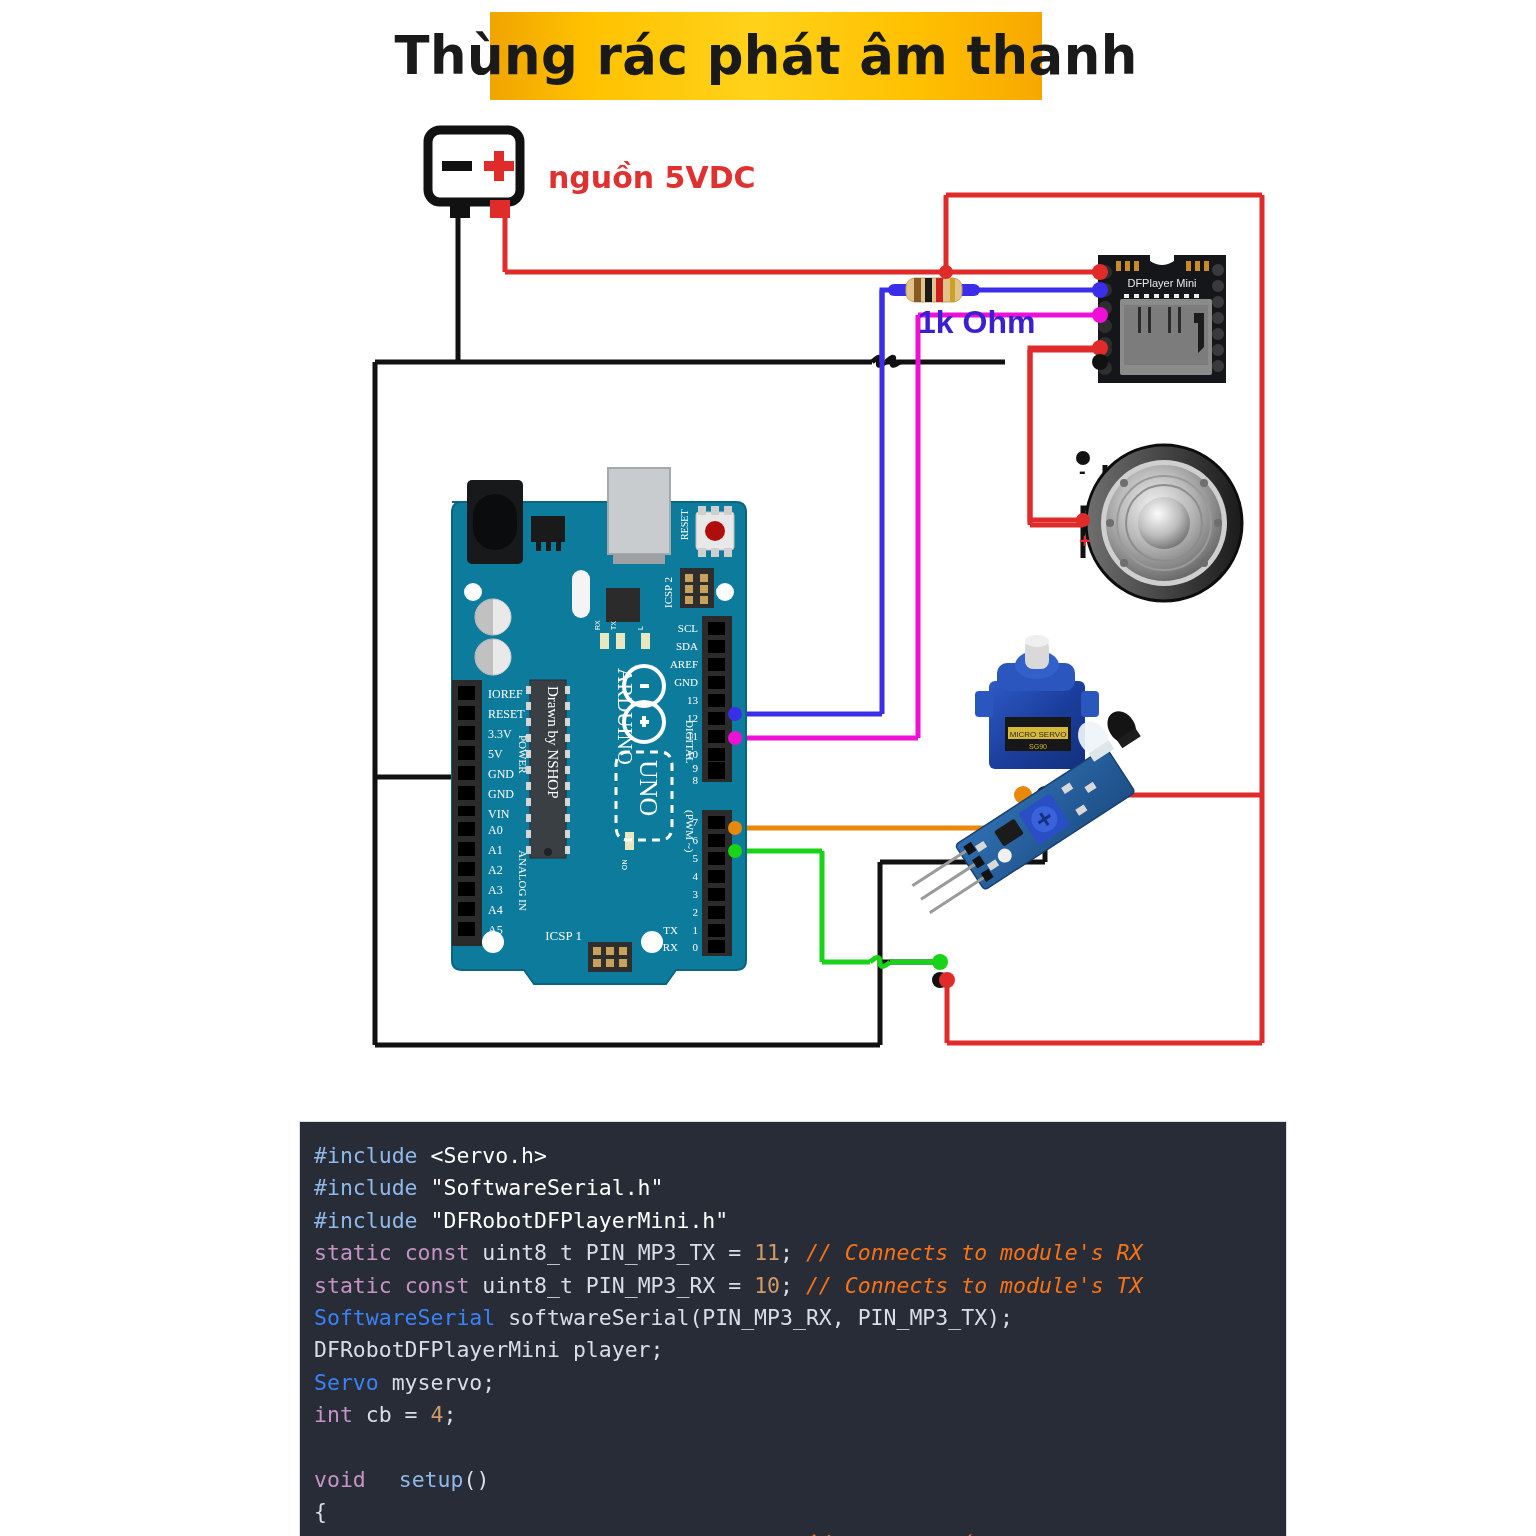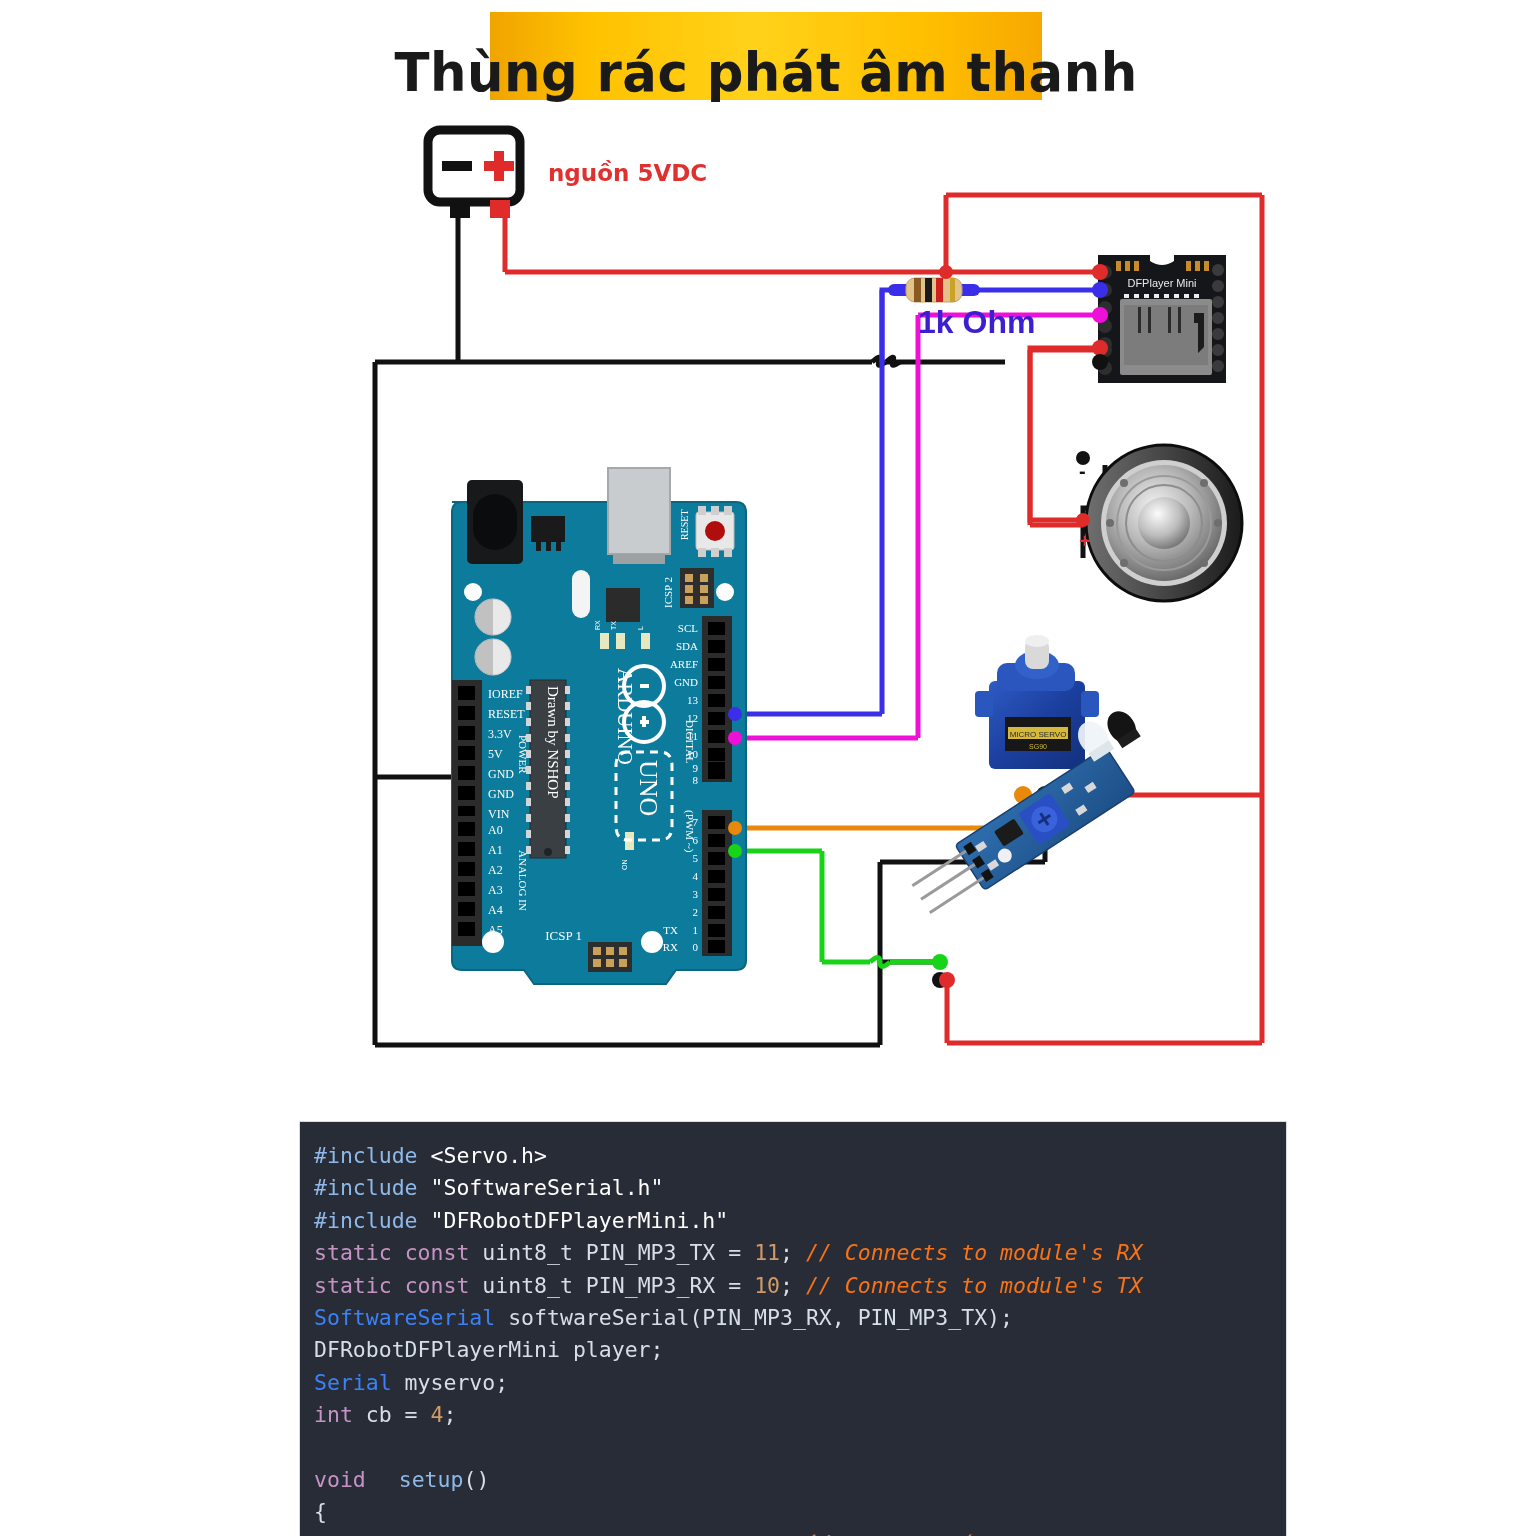--- a/index.html
+++ b/index.html
@@ -3,32 +3,32 @@
 <meta charset="utf-8">
 <style>
   html,body{margin:0;padding:0;}
   body{width:1536px;height:1536px;background:#fff;
        font-family:"Liberation Sans",sans-serif;position:relative;overflow:hidden;}
   #root{position:absolute;inset:0;}
 
   
   .title-banner{position:absolute;left:490px;top:12px;width:552px;height:88px;
     background:linear-gradient(90deg,#f0a400 0%,#ffc200 18%,#ffd21a 48%,#ffc000 78%,#f7a800 100%);
-    display:flex;align-items:flex-end;justify-content:center;}
+    display:flex;align-items:center;justify-content:center;}
   .title-banner span{font-family:"DejaVu Sans",sans-serif;font-weight:bold;
     font-size:54px;color:#1a1a1a;letter-spacing:.5px;line-height:1;
     transform:scaleX(.95);white-space:nowrap;}
 
   
   #diagram{position:absolute;left:0;top:100px;width:1536px;height:1000px;}
   #diagram svg{display:block;}
 
   
   .dlabel{position:absolute;white-space:nowrap;}
-  #lbl-5vdc{left:548px;top:160px;font-size:23px;color:#e03131;font-weight:600;
+  #lbl-5vdc{left:548px;top:160px;font-size:30px;color:#e03131;font-weight:600;
     font-family:"DejaVu Sans",sans-serif;}
   #lbl-res{left:918px;top:304px;font-size:32px;color:#3b1fd0;font-weight:bold;
     font-family:"Liberation Sans",sans-serif;}
   .term-sign{position:absolute;font-size:20px;font-weight:bold;font-family:"Liberation Sans",sans-serif;}
   #spk-minus{left:1079px;top:460px;color:#111;}
   #spk-plus{left:1079px;top:530px;color:#e03131;}
 
   
   #code{position:absolute;left:300px;top:1122px;width:986px;height:414px;
     background:#272c36;box-shadow:0 0 0 1px #d8dbe2;overflow:hidden;}
@@ -563,21 +563,21 @@
   <div class="term-sign" id="spk-plus">+</div>
 
   <div id="code">
     <pre><code id="code-out"><span class="k-pre">#include </span><span class="k-str">&lt;Servo.h&gt;</span>
 <span class="k-pre">#include </span><span class="k-str">"SoftwareSerial.h"</span>
 <span class="k-pre">#include </span><span class="k-str">"DFRobotDFPlayerMini.h"</span>
 <span class="k-kw">static</span><span class="k-pln"> </span><span class="k-kw">const</span><span class="k-pln"> uint8_t PIN_MP3_TX = </span><span class="k-num">11</span><span class="k-pln">; </span><span class="k-com">// Connects to module's RX</span>
 <span class="k-kw">static</span><span class="k-pln"> </span><span class="k-kw">const</span><span class="k-pln"> uint8_t PIN_MP3_RX = </span><span class="k-num">10</span><span class="k-pln">; </span><span class="k-com">// Connects to module's TX</span>
 <span class="k-typ">SoftwareSerial</span><span class="k-pln"> softwareSerial(PIN_MP3_RX, PIN_MP3_TX);</span>
 <span class="k-pln">DFRobotDFPlayerMini player;</span>
-<span class="k-typ">Serial</span><span class="k-pln"> myservo;</span>
+<span class="k-typ">Servo</span><span class="k-pln"> myservo;</span>
 <span class="k-kw">int</span><span class="k-pln"> cb = </span><span class="k-num">4</span><span class="k-pln">;</span>
 
 <span class="k-kw">void</span><span class="k-pln"> </span><span class="k-fn">setup</span><span class="k-pln">()</span>
 <span class="k-pln">{</span>
 <span class="k-pln">   Serial.begin(</span><span class="k-num">9600</span><span class="k-pln">);      </span><span class="k-com">// giao tiếp Serial với baudrate 9600</span></code></pre>
   </div>
 
 </div>
 
 </body></html>

